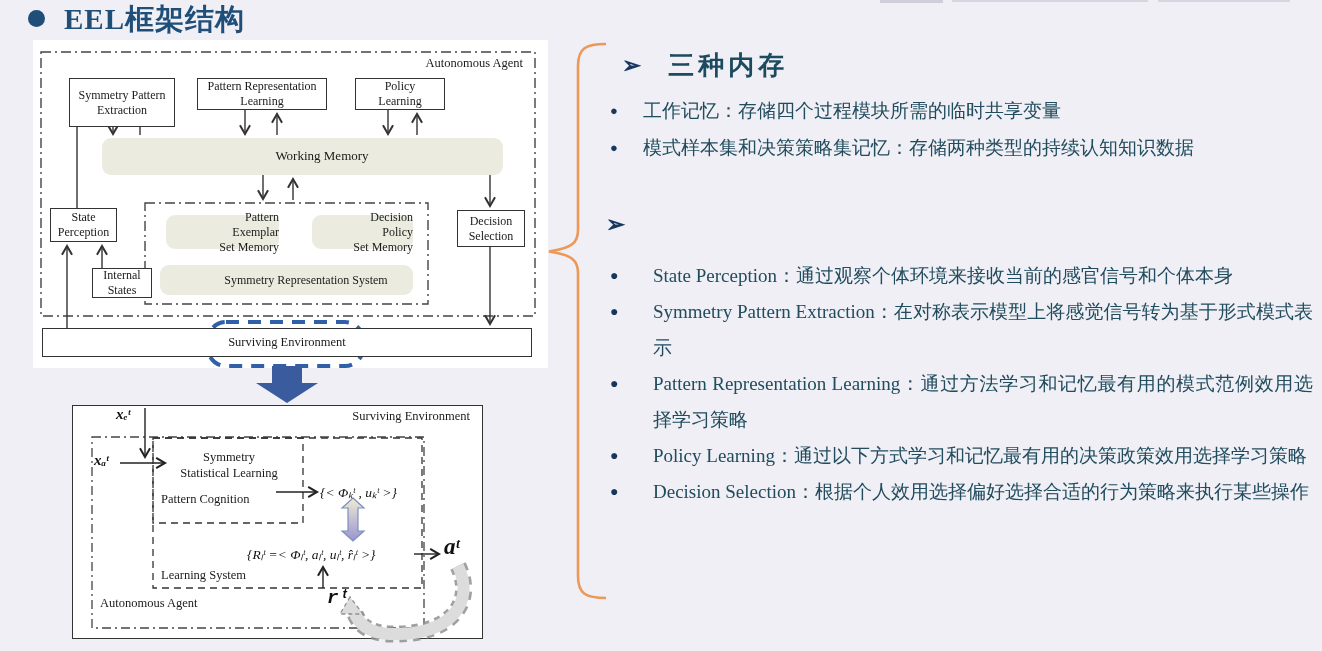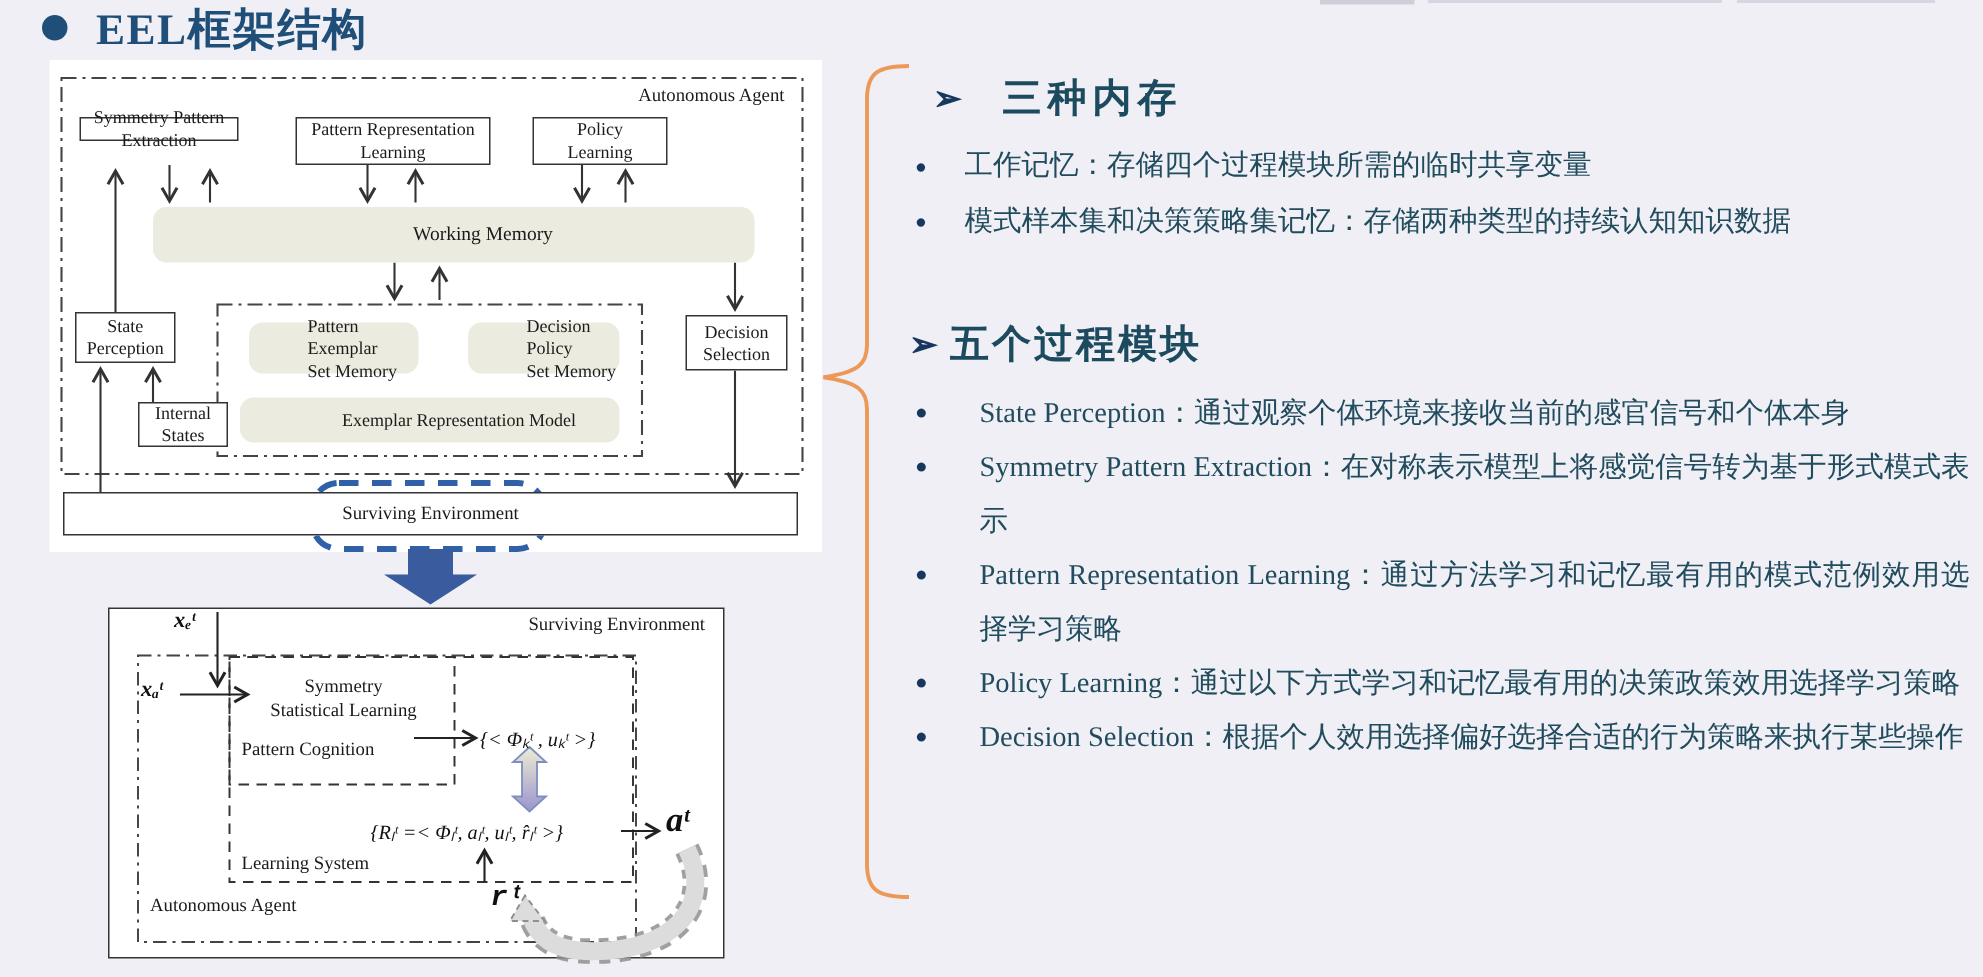--- a/index.html
+++ b/index.html
@@ -6,21 +6,21 @@
   body{width:1322px;height:651px;background:#EFEFF5;overflow:hidden;
        font-family:"Liberation Serif",serif;position:relative;}
   .abs{position:absolute;box-sizing:border-box;}
   .card{position:absolute;background:#ffffff;box-sizing:border-box;}
   .lay{position:absolute;left:0;top:0;pointer-events:none;}
   
   .dbox{border:1.5px solid #333;background:#fff;display:flex;align-items:center;justify-content:center;
         text-align:center;font-size:12px;line-height:1.25;white-space:pre-line;color:#1a1a1a;z-index:3;}
   
   .mbox{background:#EBEBDF;border-radius:9px;display:flex;align-items:center;justify-content:center;
-        text-align:left;font-size:12px;line-height:1.25;white-space:pre-line;color:#1a1a1a;z-index:3;padding-left:39px;}
+        text-align:right;font-size:12px;line-height:1.25;white-space:pre-line;color:#1a1a1a;z-index:3;padding-left:39px;}
   .dlabel{font-size:12.5px;color:#1a1a1a;z-index:3;}
   .math{font-style:italic;color:#101010;z-index:4;white-space:nowrap;}
   
   .title-dot{width:17px;height:17px;border-radius:50%;background:#1F4E79;}
   .title-text{font-size:29px;font-weight:bold;color:#1F4E79;letter-spacing:1px;text-align:right;}
   
   .hrow{display:flex;align-items:baseline;color:#1C4A5E;font-size:26px;font-weight:600;}
   .harrow{color:#17375E;font-size:23px;transform:translateY(-1px);}
   .blist{color:#214C5E;font-size:19px;}
   .bitem{display:flex;}
@@ -66,39 +66,39 @@
       <line x1="457" y1="207" x2="457" y2="284" marker-end="url(#arr)"></line>
       <line x1="34" y1="288" x2="34" y2="206" marker-end="url(#arr)"></line>
       <line x1="69" y1="228" x2="69" y2="206" marker-end="url(#arr)"></line>
     </g>
 
     <rect x="175" y="282" width="155" height="44" rx="18" fill="none" stroke="#3060A8" stroke-width="4" stroke-dasharray="13 9"></rect>
   </svg>
 
   <div class="abs dlabel" style="left:330px;top:16px;width:160px;text-align:right;">Autonomous Agent</div>
 
-  <div class="abs dbox" style="left:20px;top:38px;width:106px;height:16px;">Symmetry Pattern
+  <div class="abs dbox" style="left:36px;top:38px;width:106px;height:49px;">Symmetry Pattern
 Extraction</div>
   <div class="abs dbox" style="left:164px;top:38px;width:130px;height:32px;">Pattern Representation
 Learning</div>
   <div class="abs dbox" style="left:322px;top:38px;width:90px;height:32px;">Policy
 Learning</div>
 
   <div class="abs mbox" style="left:69px;top:98px;width:401px;height:37px;font-size:13px;">Working Memory</div>
 
   <div class="abs dbox" style="left:17px;top:168px;width:67px;height:34px;">State
 Perception</div>
   <div class="abs dbox" style="left:39px;top:228px;width:60px;height:30px;margin-left:20px;">Internal
 States</div>
 
   <div class="abs mbox" style="left:109px;top:175px;width:113px;height:34px;margin-left:24px;">Pattern Exemplar
 Set Memory</div>
   <div class="abs mbox" style="left:279px;top:175px;width:101px;height:34px;">Decision Policy
 Set Memory</div>
-  <div class="abs mbox" style="left:127px;top:225px;width:253px;height:30px;">Exemplar Representation Model</div>
+  <div class="abs mbox" style="left:127px;top:225px;width:253px;height:30px;">Symmetry Representation System</div>
 
   <div class="abs dbox" style="left:424px;top:170px;width:68px;height:37px;">Decision
 Selection</div>
 
   <div class="abs dbox" style="left:9px;top:288px;width:490px;height:29px;font-size:12.5px;">Surviving Environment</div>
 </div>
 
 <div class="card" style="left:58px;top:398px;width:440px;height:252px;background:transparent;">
   <div class="abs" style="left:14px;top:7px;width:411px;height:234px;background:#fff;border:1.5px solid #333;z-index:1;"></div>
 
@@ -168,21 +168,20 @@
     <span class="btxt" style="width:665px;">工作记忆：存储四个过程模块所需的临时共享变量</span>
   </div>
   <div class="bitem" style="line-height:37px;">
     <span class="bmark" style="width:33px;font-size:13px;">●</span>
     <span class="btxt" style="width:665px;">模式样本集和决策策略集记忆：存储两种类型的持续认知知识数据</span>
   </div>
 </div>
 
 <div class="abs hrow" style="left:606px;top:212px;">
   <span class="harrow">➢</span>
-  <span style="margin-left:8px;letter-spacing:2px;">五个过程模块</span>
 </div>
 
 <div class="abs blist" style="left:610px;top:258px;width:705px;">
   <div class="bitem" style="line-height:36px;">
     <span class="bmark" style="width:43px;font-size:14px;">●</span>
     <span class="btxt" style="width:660px;">State Perception：通过观察个体环境来接收当前的感官信号和个体本身</span>
   </div>
   <div class="bitem" style="line-height:36px;">
     <span class="bmark" style="width:43px;font-size:14px;">●</span>
     <span class="btxt" style="width:660px;">Symmetry Pattern Extraction：在对称表示模型上将感觉信号转为基于形式模式表示</span>

